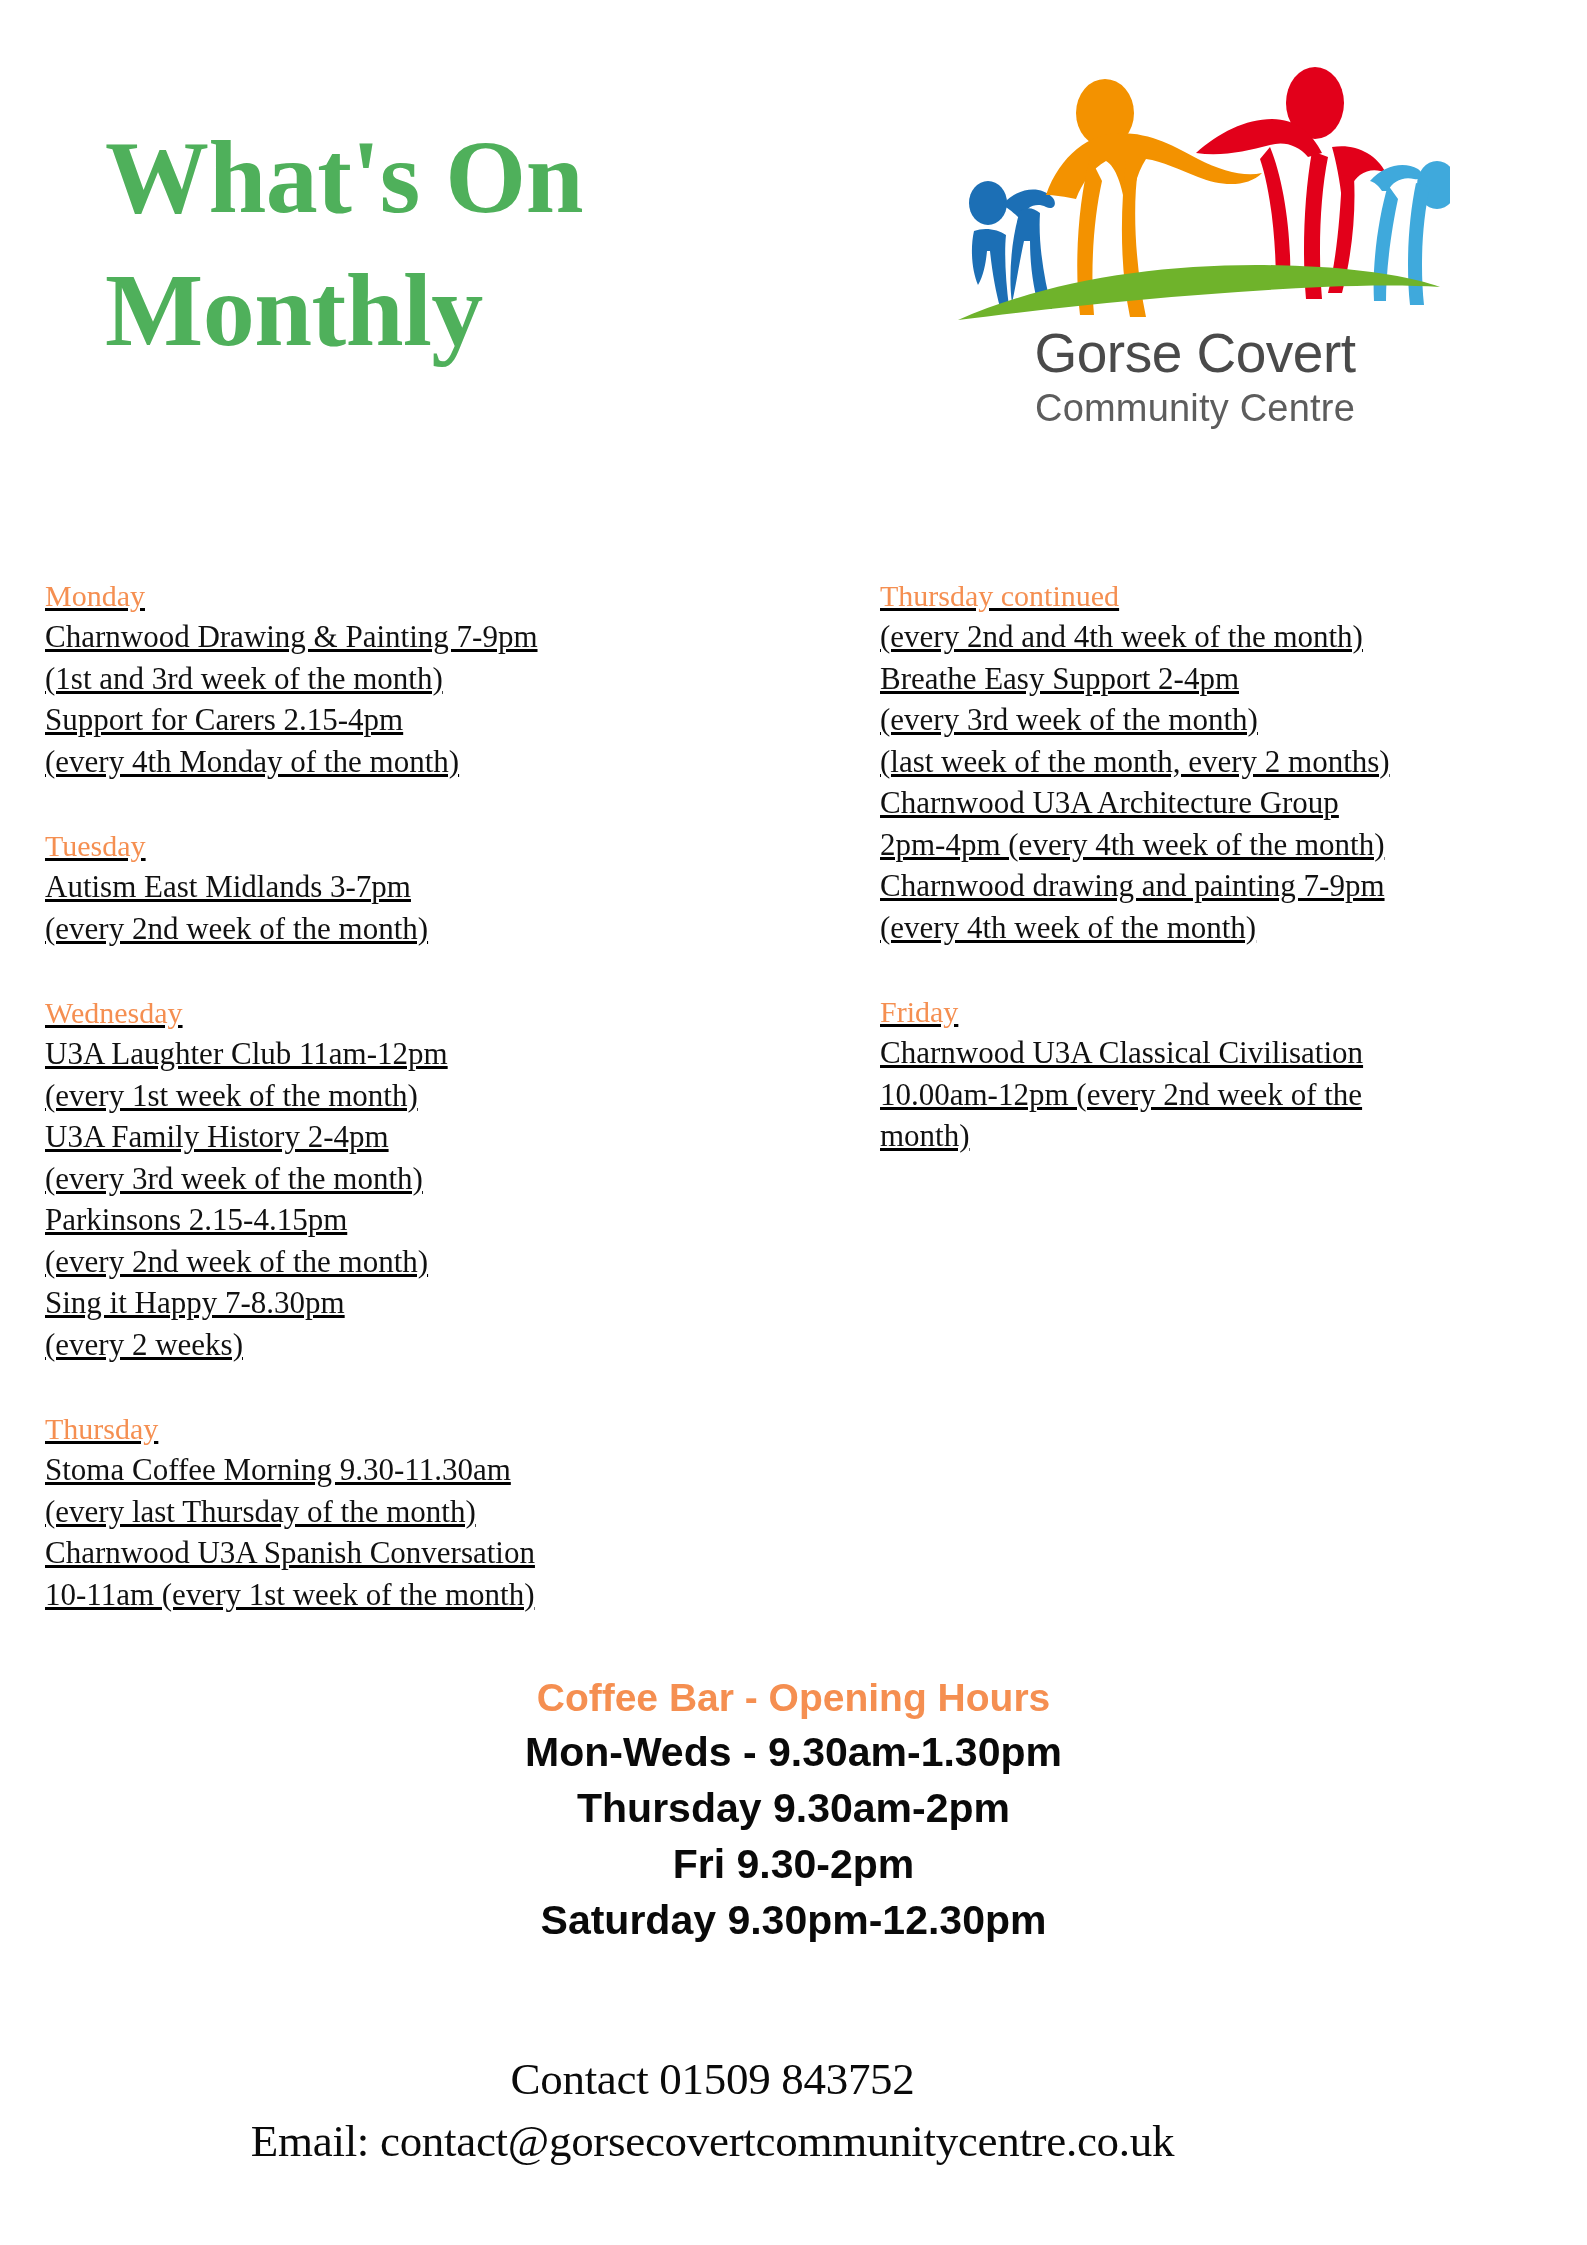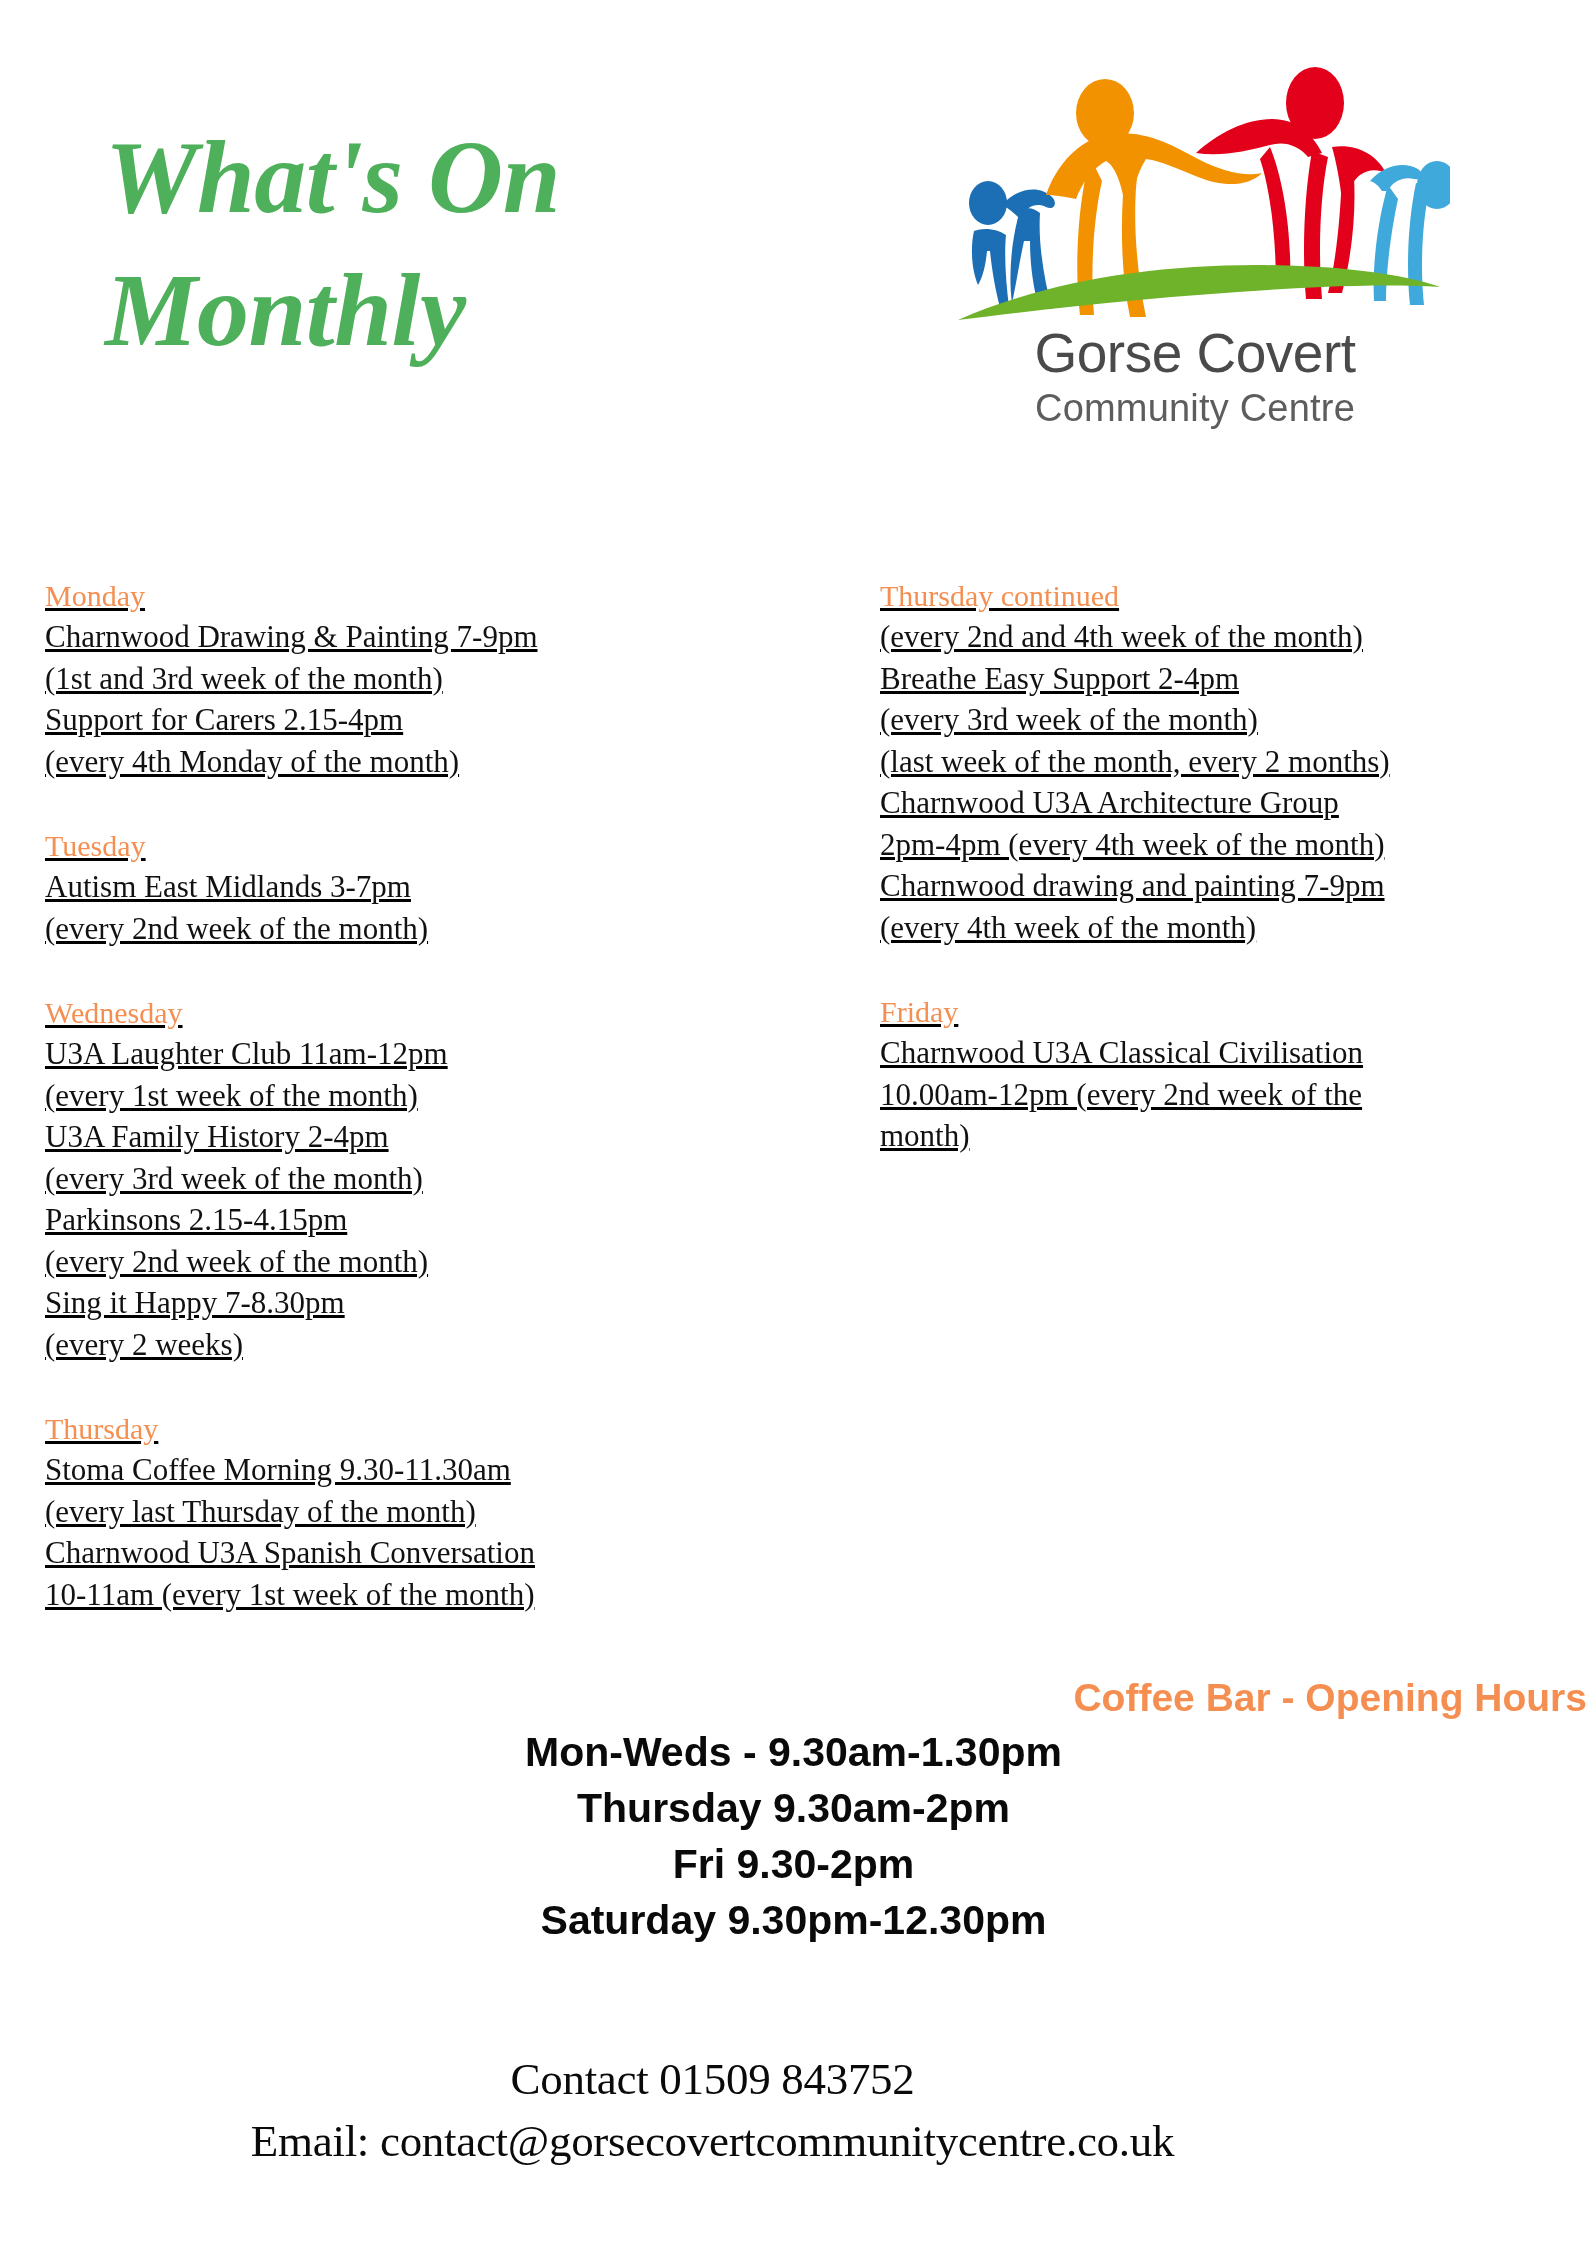--- a/index.html
+++ b/index.html
@@ -28,21 +28,20 @@
     position: absolute;
     left: 105px;
     top: 110px;
     width: 640px;
     color: #4FB05B;
     font-family: "Liberation Serif", "DejaVu Serif", serif;
     font-weight: bold;
     font-size: 104px;
     line-height: 1.28;
     letter-spacing: -0.5px;
-    font-style: italic;
   }
   .page-title .line {
     display: block;
   }
 
   .logo {
     position: absolute;
     left: 940px;
     top: 35px;
     width: 510px;
@@ -121,21 +120,20 @@
     width: 1587px;
     text-align: center;
   }
   .coffee-title {
     color: #F58F51;
     font-family: "Liberation Sans Narrow", "Liberation Sans", "DejaVu Sans", sans-serif;
     font-weight: bold;
     font-size: 39px;
     line-height: 52px;
     letter-spacing: 0px;
-    text-align: right;
   }
   .coffee-line {
     color: #0A0A0A;
     font-family: "Liberation Sans Narrow", "Liberation Sans", "DejaVu Sans", sans-serif;
     font-weight: bold;
     font-size: 41px;
     line-height: 56px;
   }
 
   

